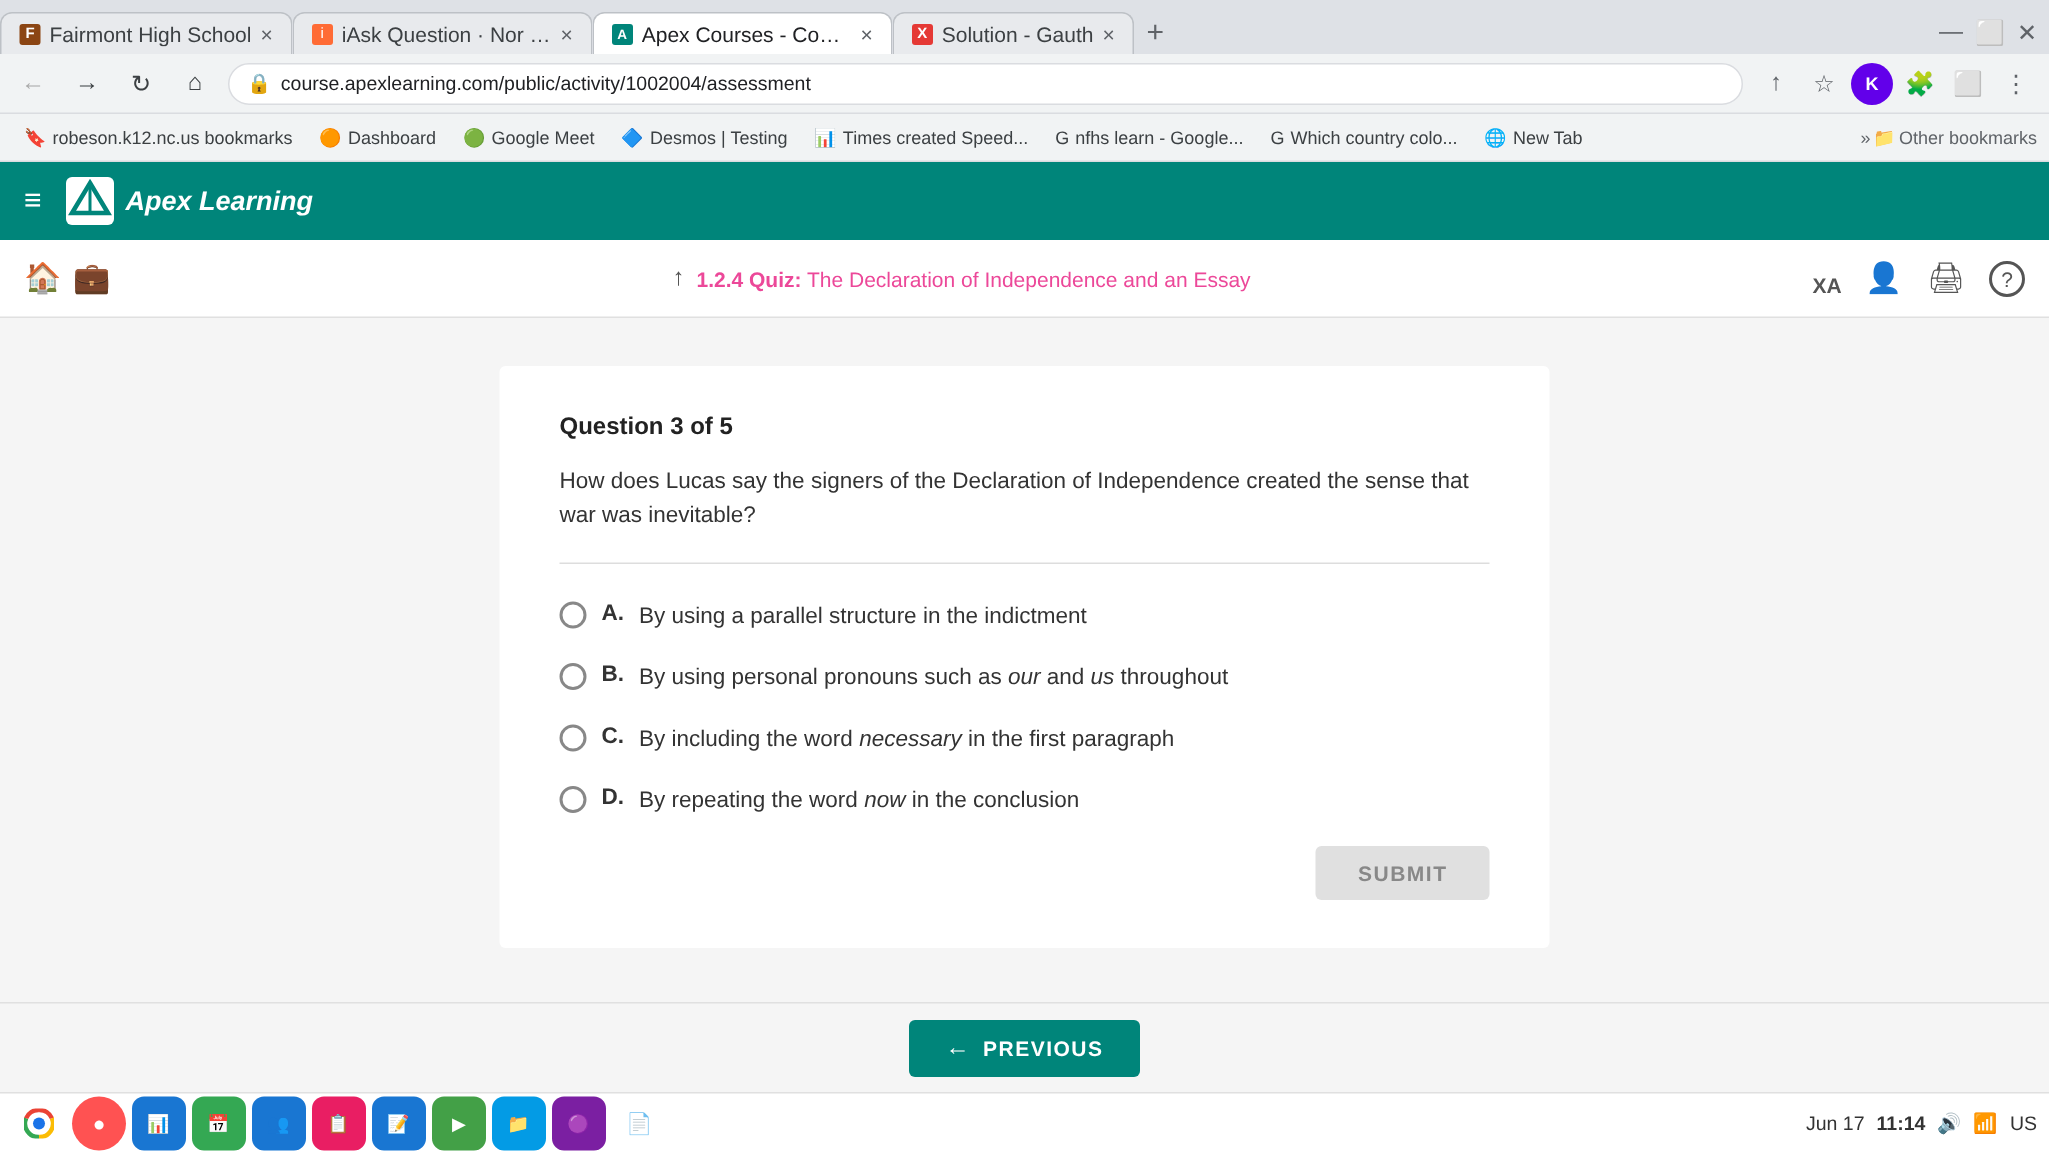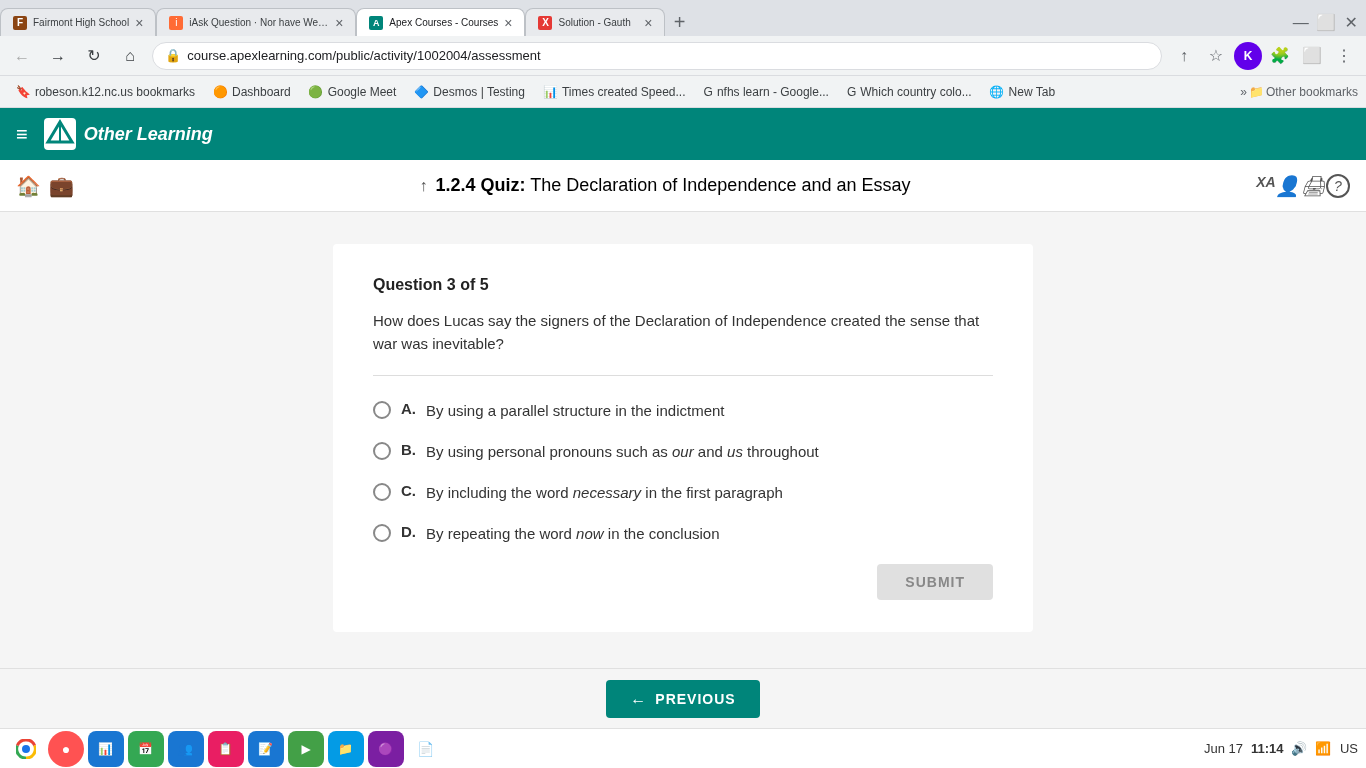--- a/index.html
+++ b/index.html
@@ -42,21 +42,21 @@
       width: 14px;
       height: 14px;
       border-radius: 2px;
       flex-shrink: 0;
     }
     .tab-title {
       overflow: hidden;
       text-overflow: ellipsis;
       white-space: nowrap;
       flex: 1;
-      font-size: 10px;
+      font-size: 14px;
     }
     .tab-close {
       font-size: 14px;
       color: #5f6368;
       cursor: pointer;
       flex-shrink: 0;
     }
     .tab-new {
       width: 28px;
       height: 28px;
@@ -227,30 +227,30 @@
       cursor: pointer;
     }
     .quiz-nav-center {
       flex: 1;
       display: flex;
       align-items: center;
       justify-content: center;
       gap: 8px;
     }
     .quiz-nav-title {
-      font-size: 18px;
-      color: #000000;
+      font-size: 14px;
+      color: #ec4899;
     }
     .quiz-nav-title strong {
       font-weight: bold;
     }
     .quiz-nav-right {
       display: flex;
-      align-items: flex-start;
-      font-style: italic;
+      align-items: flex-end;
+      gap: 16px;
     }
     .quiz-nav-icon {
       font-size: 20px;
       color: #555;
       cursor: pointer;
     }
 
     
     .main-content {
       background: #f5f5f5;
@@ -501,21 +501,21 @@
 
   <div class="top-nav">
     <span class="menu-icon">≡</span>
     <div class="apex-logo-area">
 
       <svg width="32" height="32" viewBox="0 0 32 32">
         <rect width="32" height="32" fill="white" rx="4"></rect>
         <polygon points="16,4 28,24 4,24" fill="none" stroke="#00857a" stroke-width="3"></polygon>
         <line x1="16" y1="4" x2="16" y2="24" stroke="#00857a" stroke-width="2"></line>
       </svg>
-      <span class="apex-logo-text">Other Learning</span>
+      <span class="apex-logo-text">Apex Learning</span>
     </div>
   </div>
 
   <div class="quiz-nav">
     <div class="quiz-nav-left">
       <span class="home-icon">🏠</span>
       <span class="portfolio-icon">💼</span>
     </div>
     <div class="quiz-nav-center">
       <span style="font-size:16px;color:#555;">↑</span>

